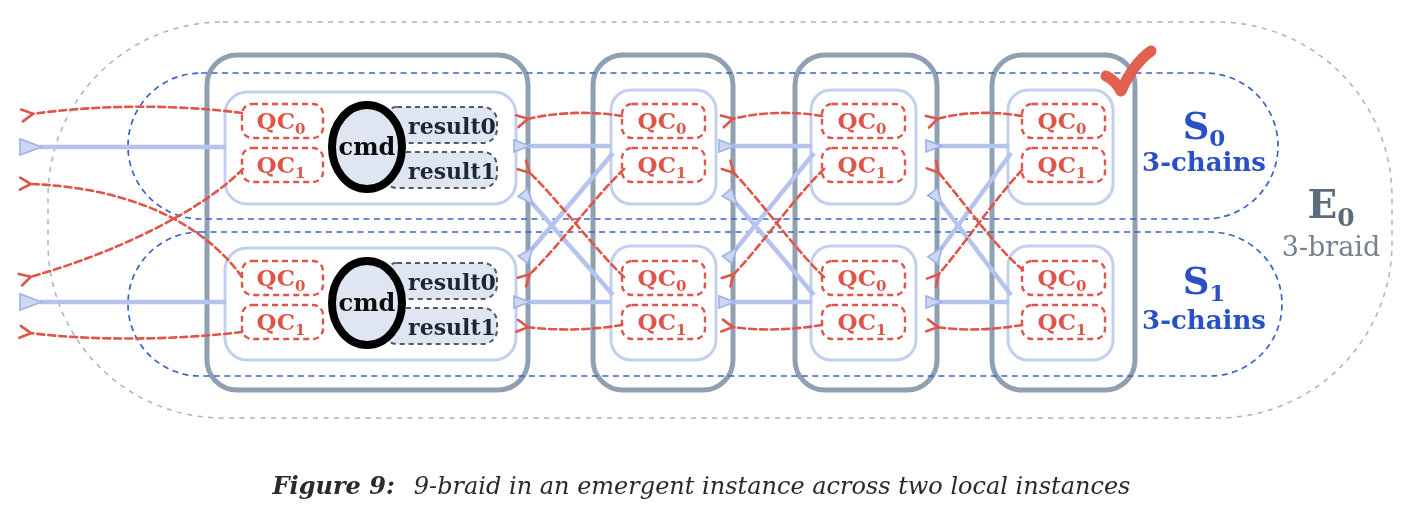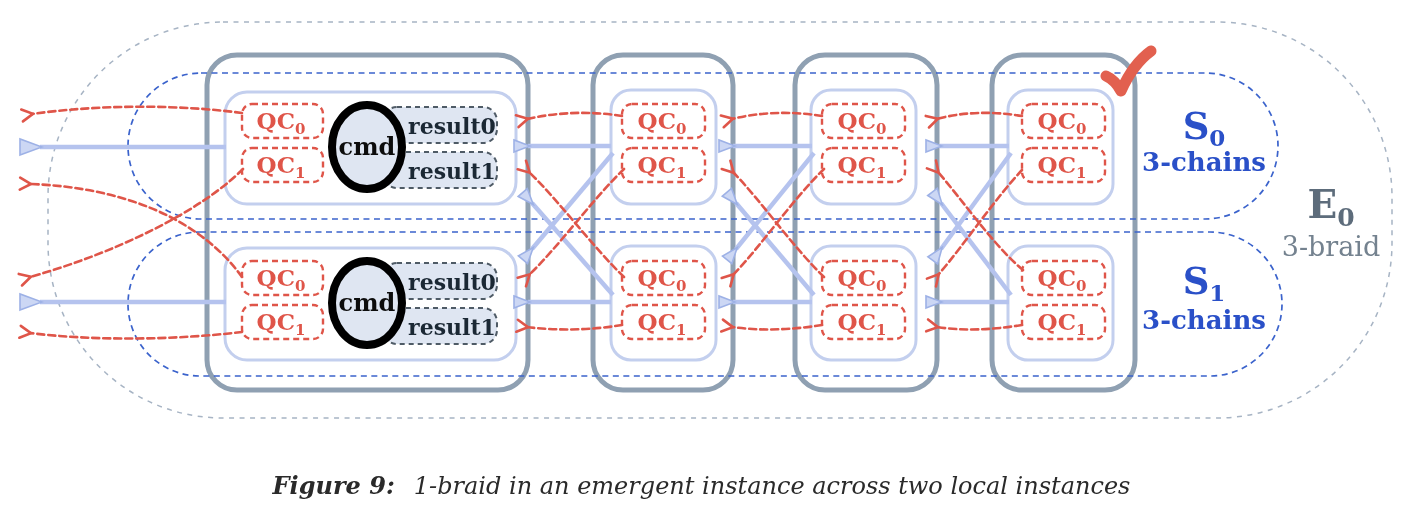--- a/index.html
+++ b/index.html
@@ -191,15 +191,15 @@
   <text class="stag" x="1204" y="171">3-chains</text>
   <text class="slabel" x="1204" y="294"><tspan>S</tspan><tspan class="sub" dy="7">1</tspan></text>
   <text class="stag" x="1204" y="329">3-chains</text>
   <text class="elabel" x="1331" y="218"><tspan>E</tspan><tspan class="sub" dy="8">0</tspan></text>
   <text class="etag" x="1331" y="256">3-braid</text>
 
   <path class="check" d="M 1106 76 Q 1115 80 1121 91 Q 1133 64 1151 51"></path>
 </svg>
 
 <div class="caption">
-  <span class="prefix">Figure 9:</span><span>1-braid in an emergent instance across two local instances</span>
+  <span class="prefix">Figure 9:</span><span>9-braid in an emergent instance across two local instances</span>
 </div>
 </div>
 
 </body></html>

